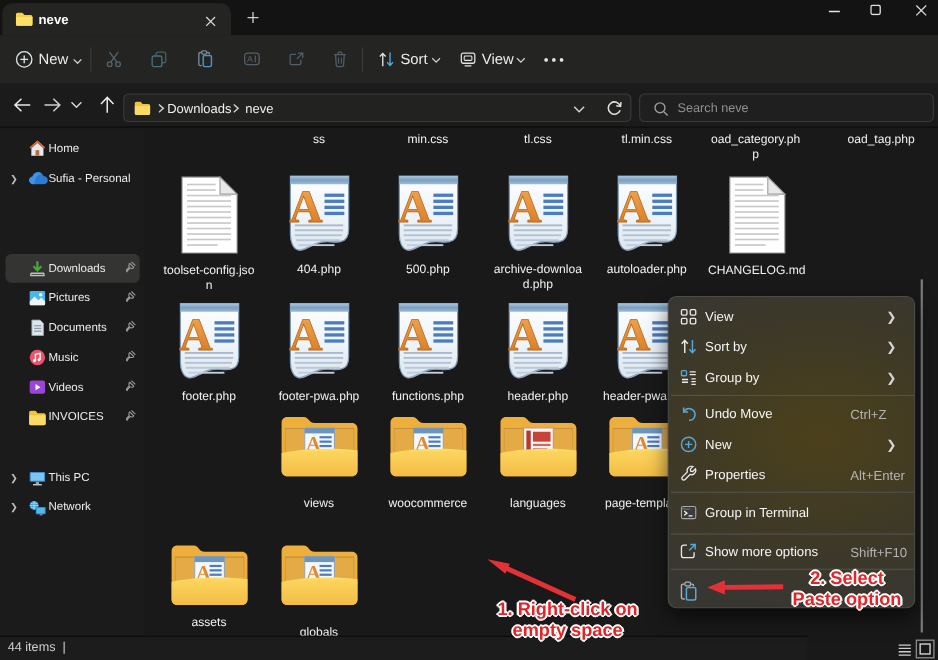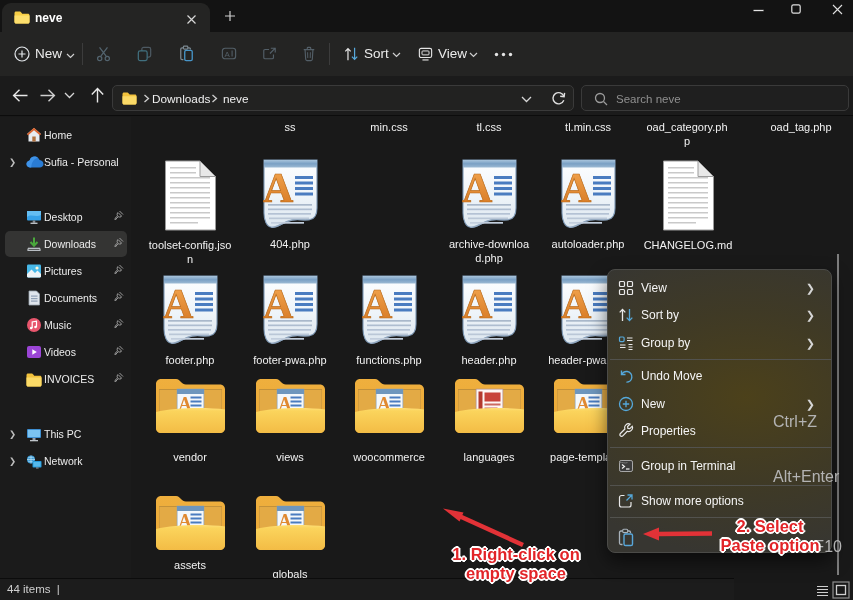--- a/index.html
+++ b/index.html
@@ -48,21 +48,21 @@
   #status .cnt { position:absolute; left:7px; top:4px; font-size:11.5px; color:#cfcfcf; }
 
   
   #menu { position:absolute; left:607px; top:269px; width:225px; height:284px; border-radius:8px;
     border:1px solid #4b4b48;
     background:radial-gradient(ellipse 130% 72% at 62% 45%, rgba(78,66,24,.9) 0%, rgba(70,61,28,.55) 42%, rgba(56,55,50,0) 78%) #373631;
     box-shadow:0 8px 18px rgba(0,0,0,.55); }
   .mrow { position:absolute; left:5px; width:215px; height:27px; }
   .mrow .mic { position:absolute; left:5px; top:5px; }
   .mrow .mtxt { position:absolute; left:28px; top:6px; font-size:12px; color:#f5f5f5; white-space:nowrap; }
-  .mrow .msc { position:absolute; left:160px; top:7px; font-size:16px; color:#b3b3b3;margin-top:43px; }
+  .mrow .msc { position:absolute; left:160px; top:7px; font-size:12px; color:#b3b3b3; }
   .mrow .march { position:absolute; right:13px; top:7px; font-size:11px; color:#d5d5d5; }
   .msep { position:absolute; left:2px; width:221px; height:1px; background:#52524e; }
 
   
   .red { position:absolute; color:#e22428; font-weight:700; font-size:16.5px; line-height:19px; text-align:center;
     text-shadow:-1px -1px 0 #fff, 1px -1px 0 #fff, -1px 1px 0 #fff, 1px 1px 0 #fff, 0 -1px 0 #fff, 0 1px 0 #fff, -1px 0 0 #fff, 1px 0 0 #fff, -2px 0 0 #fff, 2px 0 0 #fff, 0 2px 0 #fff, 0 -2px 0 #fff; }
 </style>
 </head>
 <body>
 
@@ -316,32 +316,20 @@
 
   <div class="srow" style="top:32px">
     <span class="chev">❯</span>
     <svg class="sic" width="18" height="12" viewBox="0 0 18 12" style="top:7px">
       <path d="M4.5 11.5 C2.2 11.5 0.5 9.9 0.5 7.9 C0.5 6.1 1.8 4.7 3.6 4.4 C4.2 2.2 6.2 0.5 8.6 0.5 C10.9 0.5 12.9 2 13.6 4.1 C15.8 4.3 17.5 5.9 17.5 7.9 C17.5 9.9 15.8 11.5 13.6 11.5 Z" fill="#2a7cd4"></path>
       <path d="M4.5 11.5 C2.2 11.5 0.5 9.9 0.5 7.9 C0.5 6.1 1.8 4.7 3.6 4.4 C4.2 2.2 6.2 0.5 8.6 0.5 C9.8 0.5 11 .9 11.8 1.7 C8.5 2.5 5.5 5.5 5.2 11.5 Z" fill="#3f93e8"></path>
     </svg>
     <span class="stxt">Sufia - Personal</span>
   </div>
 
-  <div class="srow" style="top:87px">
-    <svg class="sic" width="16" height="16" viewBox="0 0 16 16">
-      <rect x="1" y="2" width="14" height="9.5" rx="1" fill="#36a1e8"></rect>
-      <path d="M1 2 L15 2 L15 6 C10 8.5 5 4.5 1 8 Z" fill="#64bdf2"></path>
-      <rect x="6.7" y="11.5" width="2.6" height="2.3" fill="#8a8f96"></rect>
-      <rect x="4.5" y="13.6" width="7" height="1.4" fill="#b9bec4"></rect>
-    </svg>
-    <span class="stxt">Desktop</span>
-    <svg class="pin" width="11" height="11" viewBox="0 0 11 11">
-        <path d="M6.5 1 L10 4.5 M5 2.5 L8.5 6 L8 6.8 C7 7.2 6 7.1 5.2 6.7 L3 9 L2.5 10 L2 9.5 L2.3 8.1 L4.5 5.9 C4.1 5.1 4 4.1 4.4 3.1 Z" fill="none" stroke="#9d9d9d" stroke-width="1"></path>
-      </svg>
-  </div>
 
   <div class="srow" style="top:114px">
     <svg class="sic" width="16" height="16" viewBox="0 0 16 16">
       <path d="M8 1.5 L8 9 M4.5 6 L8 9.8 L11.5 6" fill="none" stroke="#4aa83c" stroke-width="2"></path>
       <path d="M2 12.5 L14 12.5" stroke="#b9bec4" stroke-width="1.6"></path>
       <path d="M2 12.5 L2 14.5 L14 14.5 L14 12.5" fill="none" stroke="#b9bec4" stroke-width="1.2"></path>
     </svg>
     <span class="stxt">Downloads</span>
     <svg class="pin" width="11" height="11" viewBox="0 0 11 11">
         <path d="M6.5 1 L10 4.5 M5 2.5 L8.5 6 L8 6.8 C7 7.2 6 7.1 5.2 6.7 L3 9 L2.5 10 L2 9.5 L2.3 8.1 L4.5 5.9 C4.1 5.1 4 4.1 4.4 3.1 Z" fill="none" stroke="#9d9d9d" stroke-width="1"></path>
@@ -446,20 +434,26 @@
         <use href="#wdoc"></use>
       </svg>
     <div class="clabel">toolset-config.jso<br>n</div>
   </div>
   <div class="cell" style="left:110px;top:41px">
     <svg width="60" height="72" viewBox="0 0 60 72">
         <use href="#adoc"></use>
       </svg>
     <div class="clabel">404.php</div>
   </div>
+  <div class="cell" style="left:209px;top:41px">
+    <svg width="60" height="72" viewBox="0 0 60 72">
+        <use href="#adoc"></use>
+      </svg>
+    <div class="clabel">500.php</div>
+  </div>
   <div class="cell" style="left:309px;top:41px">
     <svg width="60" height="72" viewBox="0 0 60 72">
         <use href="#adoc"></use>
       </svg>
     <div class="clabel">archive-downloa<br>d.php</div>
   </div>
   <div class="cell" style="left:408px;top:41px">
     <svg width="60" height="72" viewBox="0 0 60 72">
         <use href="#adoc"></use>
       </svg>
@@ -496,32 +490,20 @@
       </svg>
     <div class="clabel">header.php</div>
   </div>
   <div class="cell" style="left:408px;top:157px">
     <svg width="60" height="72" viewBox="0 0 60 72">
         <use href="#adoc"></use>
       </svg>
     <div class="clabel">header-pwa.php</div>
   </div>
 
-  <div class="cell" style="left:10px;top:259px">
-    <svg width="73" height="58" viewBox="0 0 73 58">
-        <use href="#folderbase"></use>
-        <g transform="translate(22.5,12.5)">
-          <svg width="28" height="26" viewBox="0 0 28 26">
-            <use href="#minidoc"></use>
-          </svg>
-        </g>
-        <use href="#folderfront"></use>
-      </svg>
-    <div class="clabel" style="margin-top:13px">vendor</div>
-  </div>
   <div class="cell" style="left:110px;top:259px">
     <svg width="73" height="58" viewBox="0 0 73 58">
         <use href="#folderbase"></use>
         <g transform="translate(22.5,12.5)">
           <svg width="28" height="26" viewBox="0 0 28 26">
             <use href="#minidoc"></use>
           </svg>
         </g>
         <use href="#folderfront"></use>
       </svg>

